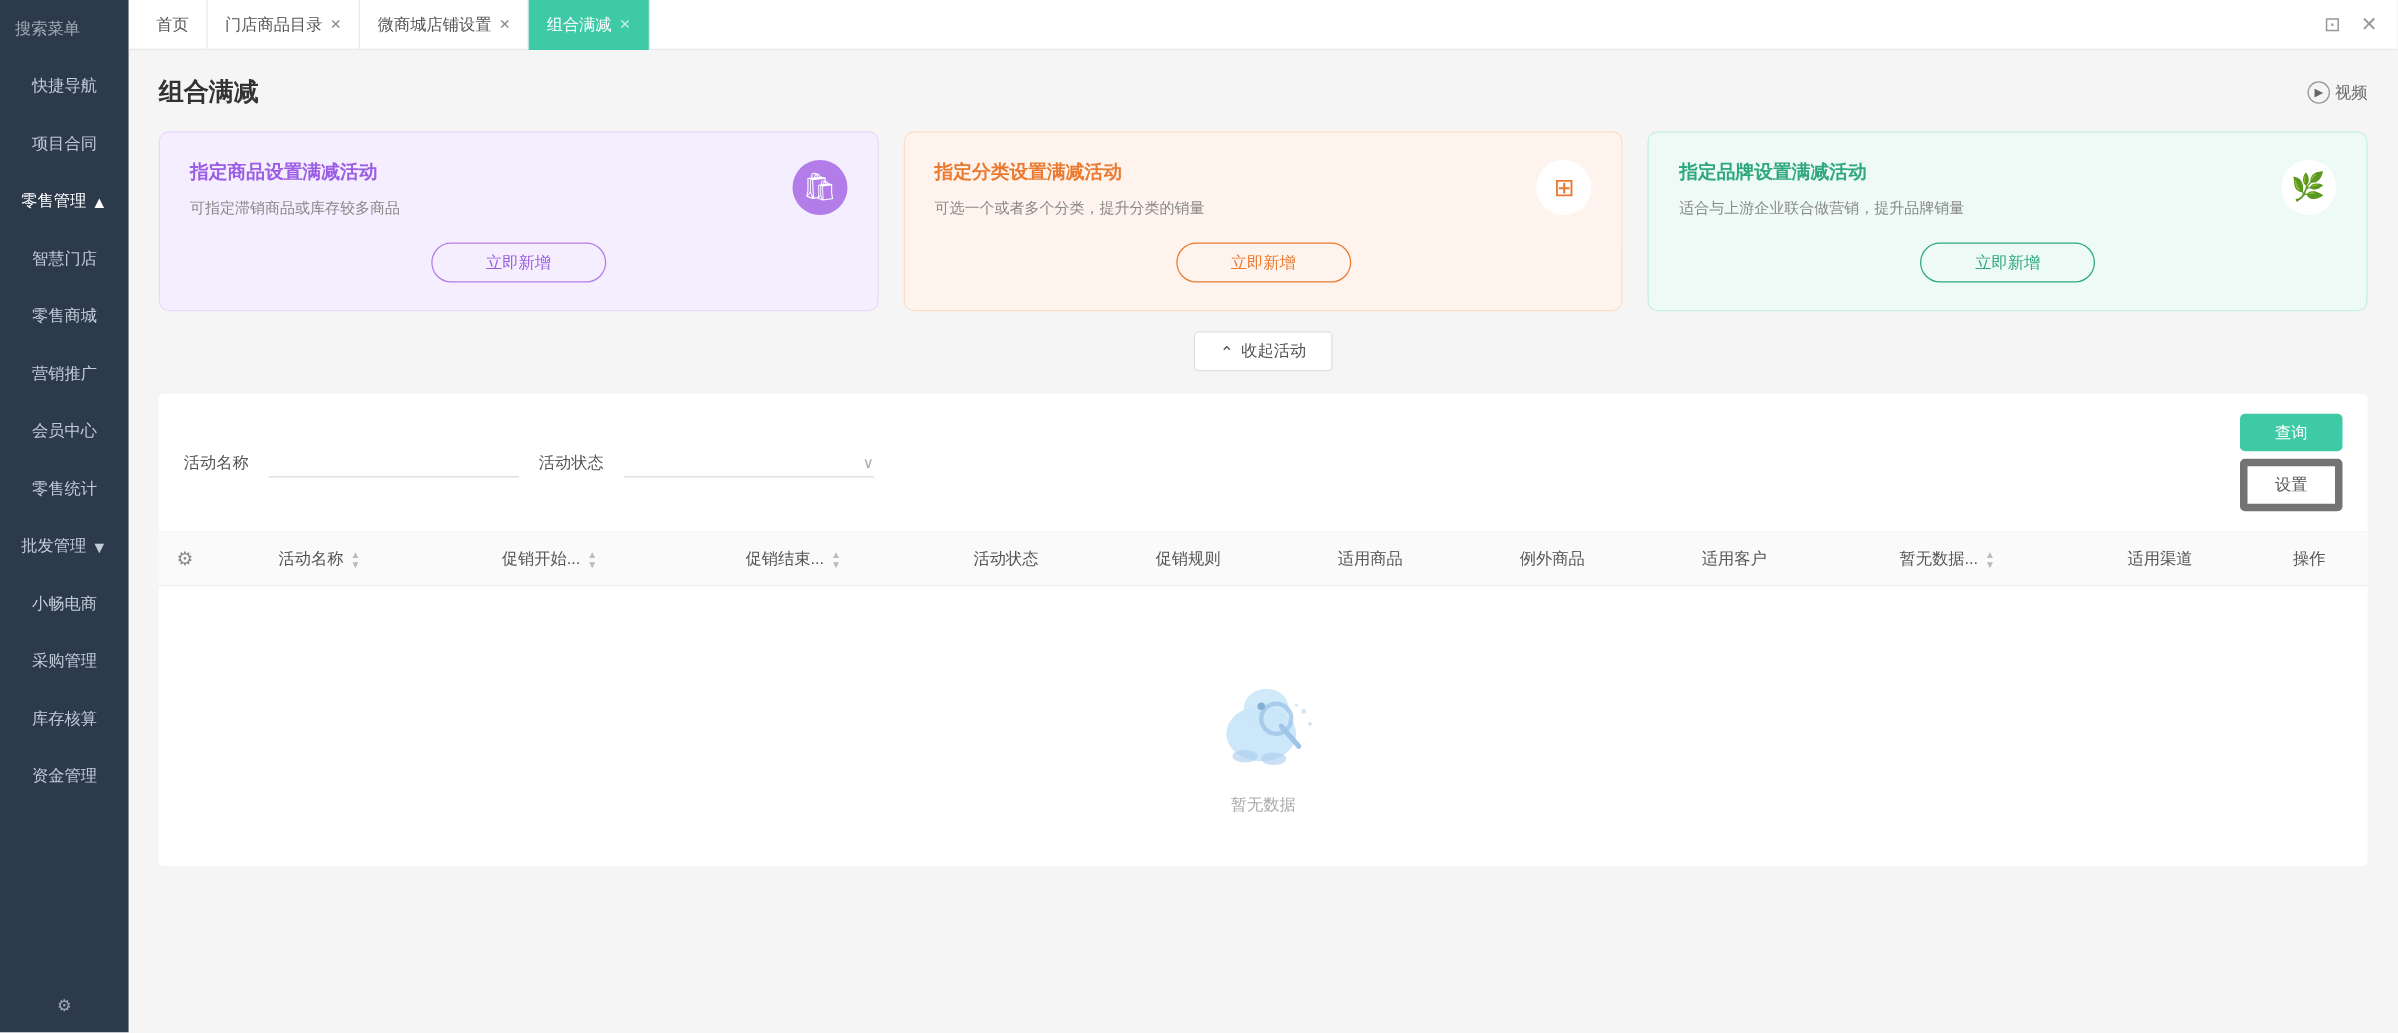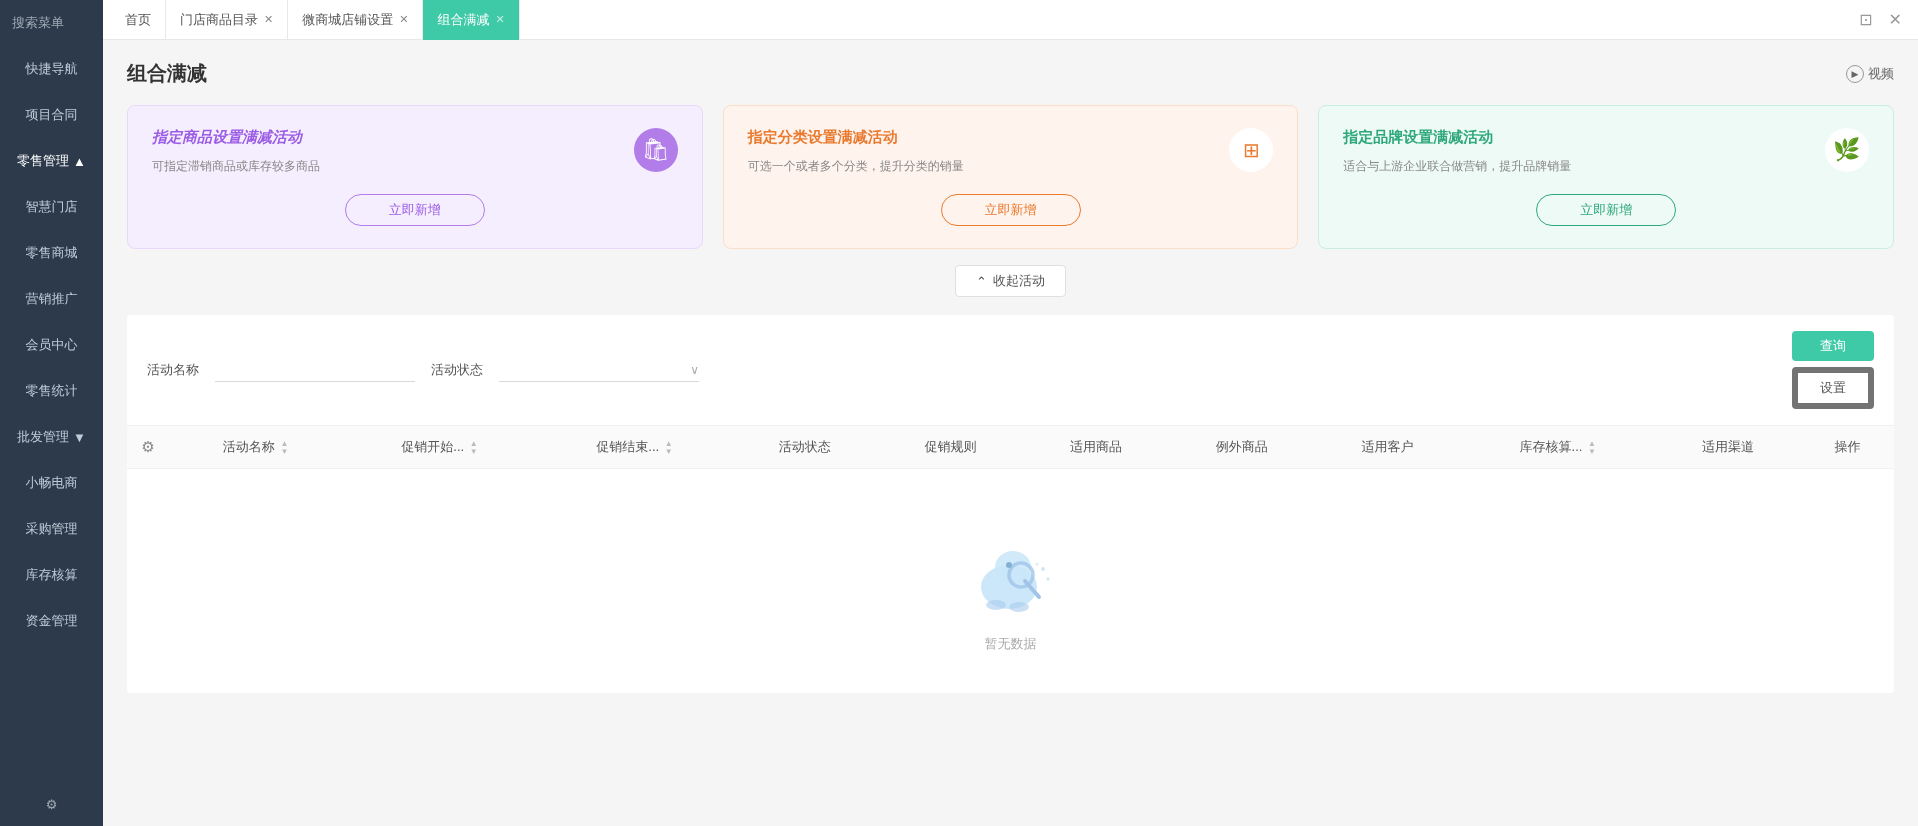--- a/index.html
+++ b/index.html
@@ -145,21 +145,21 @@
       position: relative;
     }
     .card-purple { background: #f5eefe; border: 1px solid #e8d8fb; }
     .card-orange { background: #fff3ed; border: 1px solid #fcdec8; }
     .card-green  { background: #edfaf5; border: 1px solid #c8eedd; }
 
     .card-title {
       font-size: 15px;
       font-weight: 600;
     }
-    .card-purple .card-title { color: #9b5de5; font-style: italic; }
+    .card-purple .card-title { color: #9b5de5; }
     .card-orange .card-title { color: #e97a2f; }
     .card-green  .card-title { color: #2ea87c; }
 
     .card-desc {
       font-size: 12px;
       color: #888;
       line-height: 1.6;
     }
     .card-icon {
       position: absolute;
@@ -450,21 +450,21 @@
             <th>
               <span>促销结束...</span>
               <span class="sort-arrows">▲<br>▼</span>
             </th>
             <th>活动状态</th>
             <th>促销规则</th>
             <th>适用商品</th>
             <th>例外商品</th>
             <th>适用客户</th>
             <th>
-              <span>库存核算...</span>
+              <span>暂无数据...</span>
               <span class="sort-arrows">▲<br>▼</span>
             </th>
             <th>适用渠道</th>
             <th>操作</th>
           </tr>
         </thead>
         <tbody>
           <tr>
             <td colspan="12">
               <div class="empty-state">

